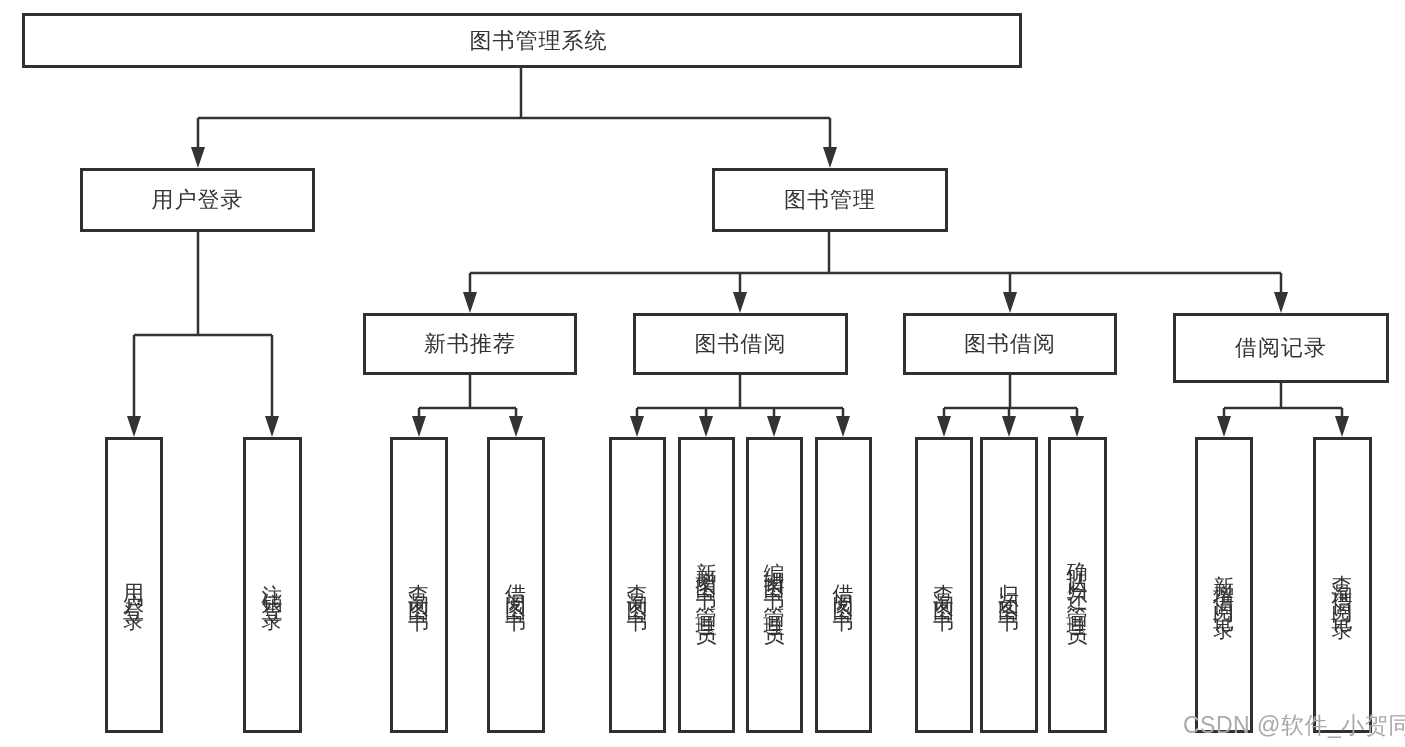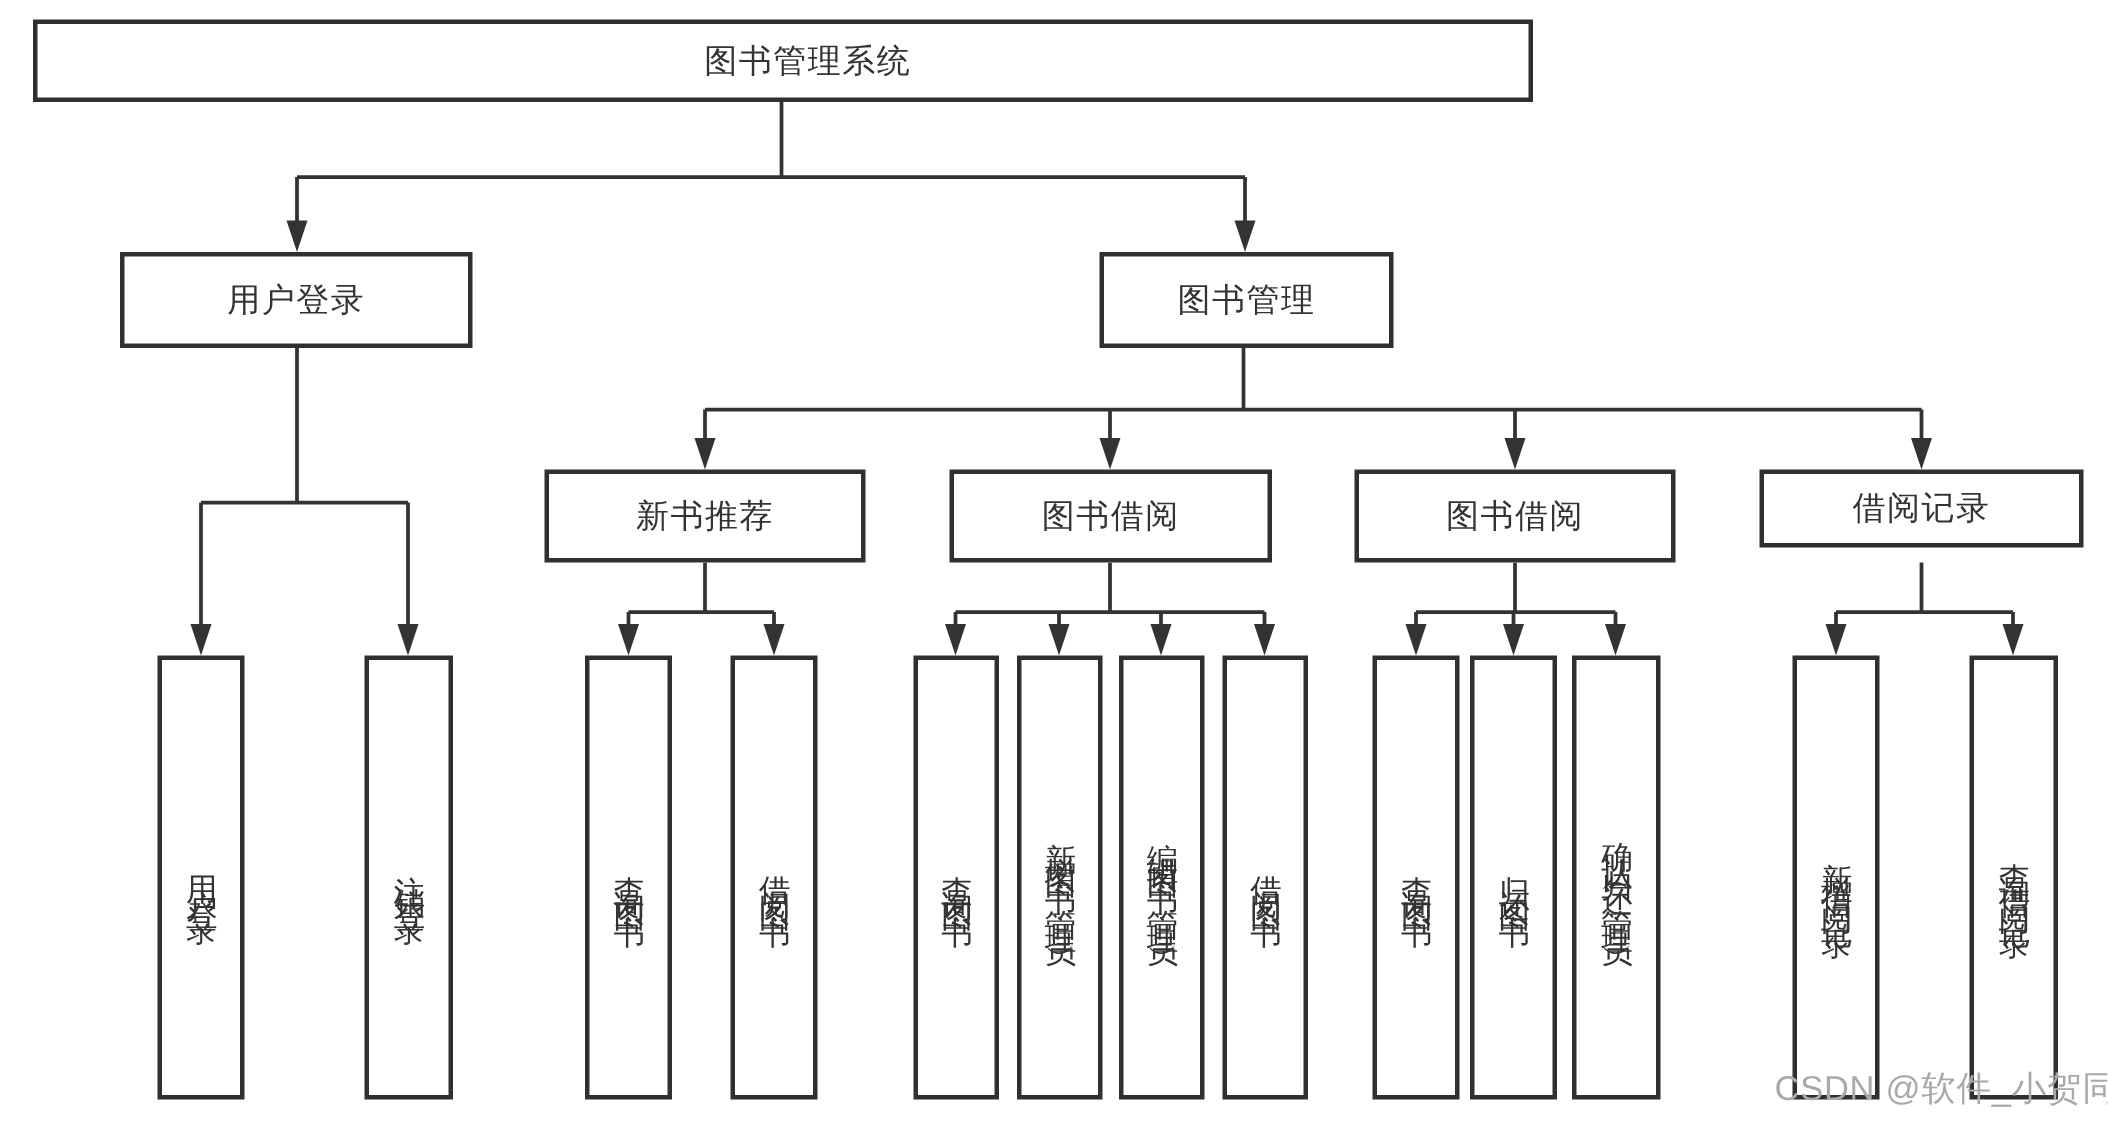--- a/index.html
+++ b/index.html
@@ -105,34 +105,34 @@
     </g>
   </svg>
 
   <div class="node" style="left:22px; top:13px; width:1000px; height:55px;padding-left:33px;">
     <span class="lbl">图书管理系统</span>
   </div>
 
   <div class="node" style="left:80px; top:168px; width:235px; height:64px;">
     <span class="lbl">用户登录</span>
   </div>
-  <div class="node" style="left:712px; top:168px; width:196px; height:64px;margin-left:21px;">
+  <div class="node" style="left:712px; top:168px; width:236px; height:64px;">
     <span class="lbl">图书管理</span>
   </div>
 
   <div class="node" style="left:363px; top:313px; width:214px; height:62px;">
     <span class="lbl">新书推荐</span>
   </div>
   <div class="node" style="left:633px; top:313px; width:215px; height:62px;">
     <span class="lbl">图书借阅</span>
   </div>
   <div class="node" style="left:903px; top:313px; width:214px; height:62px;">
     <span class="lbl">图书借阅</span>
   </div>
-  <div class="node" style="left:1173px; top:313px; width:216px; height:52px;font-family:Liberation Mono, monospace;">
+  <div class="node" style="left:1173px; top:313px; width:216px; height:70px;font-family:Liberation Mono, monospace;">
     <span class="lbl">借阅记录</span>
   </div>
 
   <div class="node leaf" style="left:105px; top:437px; width:58px; height:296px;">
     <span class="lbl">用户登录</span>
   </div>
   <div class="node leaf" style="left:243px; top:437px; width:59px; height:296px;">
     <span class="lbl">注销登录</span>
   </div>
 

